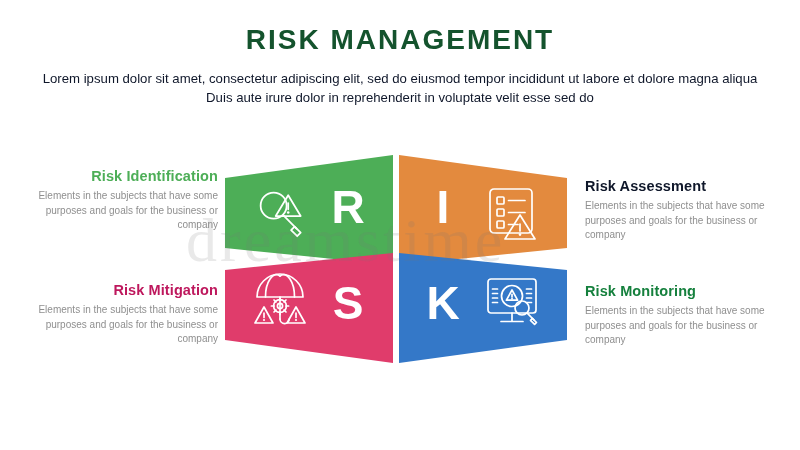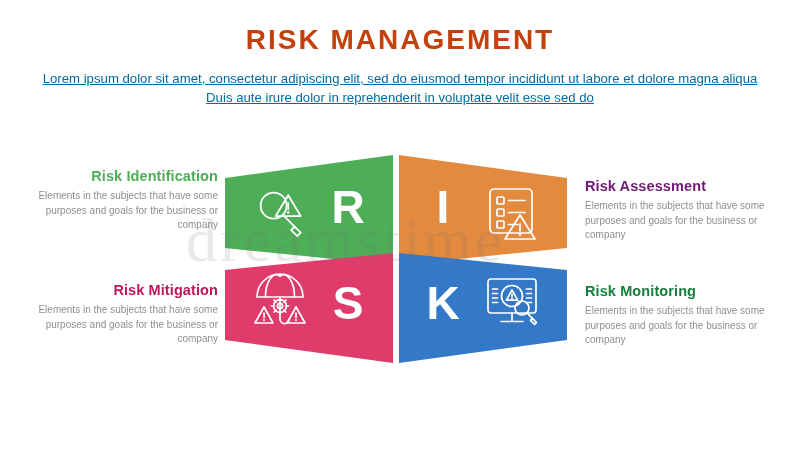--- a/index.html
+++ b/index.html
@@ -30,32 +30,31 @@
     top: 0;
     width: 800px;
     text-align: center;
   }
   #title {
     margin: 0;
     padding-top: 24px;
     font-size: 28px;
     font-weight: bold;
     letter-spacing: 2.0px;
-    color: #c2410c;
+    color: #14532d;
     font-family: "Liberation Sans", sans-serif;
   }
   #subtitle {
     margin: 0 auto;
     padding-top: 13px;
     width: 740px;
     font-size: 13.2px;
     line-height: 19px;
-    color: #0369a1;
+    color: #0f172a;
     font-weight: normal;
-    text-decoration: underline;
   }
 
   
   #bowtie {
     position: absolute;
     left: 215px;
     top: 145px;
     width: 360px;
     height: 220px;
   }
@@ -246,21 +245,21 @@
     <div class="panel-title" style="color:#4DAE57;">Risk Identification</div>
     <div class="panel-desc">Elements in the subjects that have some purposes and goals for the business or company</div>
   </div>
 
   <div class="panel panel-left" id="panel-mitigation">
     <div class="panel-title" style="color:#be185d;">Risk Mitigation</div>
     <div class="panel-desc">Elements in the subjects that have some purposes and goals for the business or company</div>
   </div>
 
   <div class="panel panel-right" id="panel-assessment">
-    <div class="panel-title" style="color:#701a75;">Risk Assessment</div>
+    <div class="panel-title" style="color:#0f172a;">Risk Assessment</div>
     <div class="panel-desc">Elements in the subjects that have some purposes and goals for the business or company</div>
   </div>
 
   <div class="panel panel-right" id="panel-monitoring">
     <div class="panel-title" style="color:#15803d;">Risk Monitoring</div>
     <div class="panel-desc">Elements in the subjects that have some purposes and goals for the business or company</div>
   </div>
 
   <div id="watermark">
     <div id="watermark-word">dreamstime</div>

